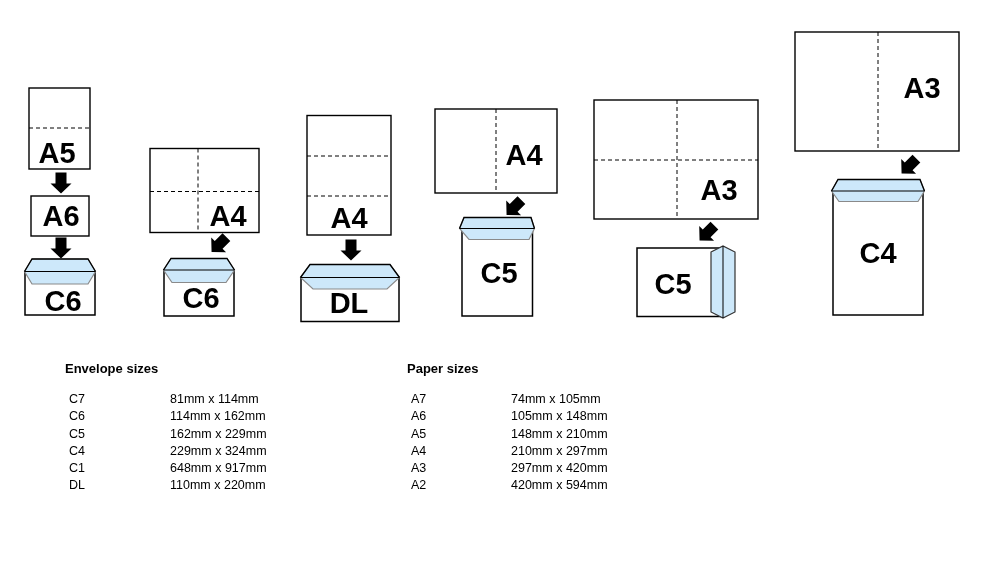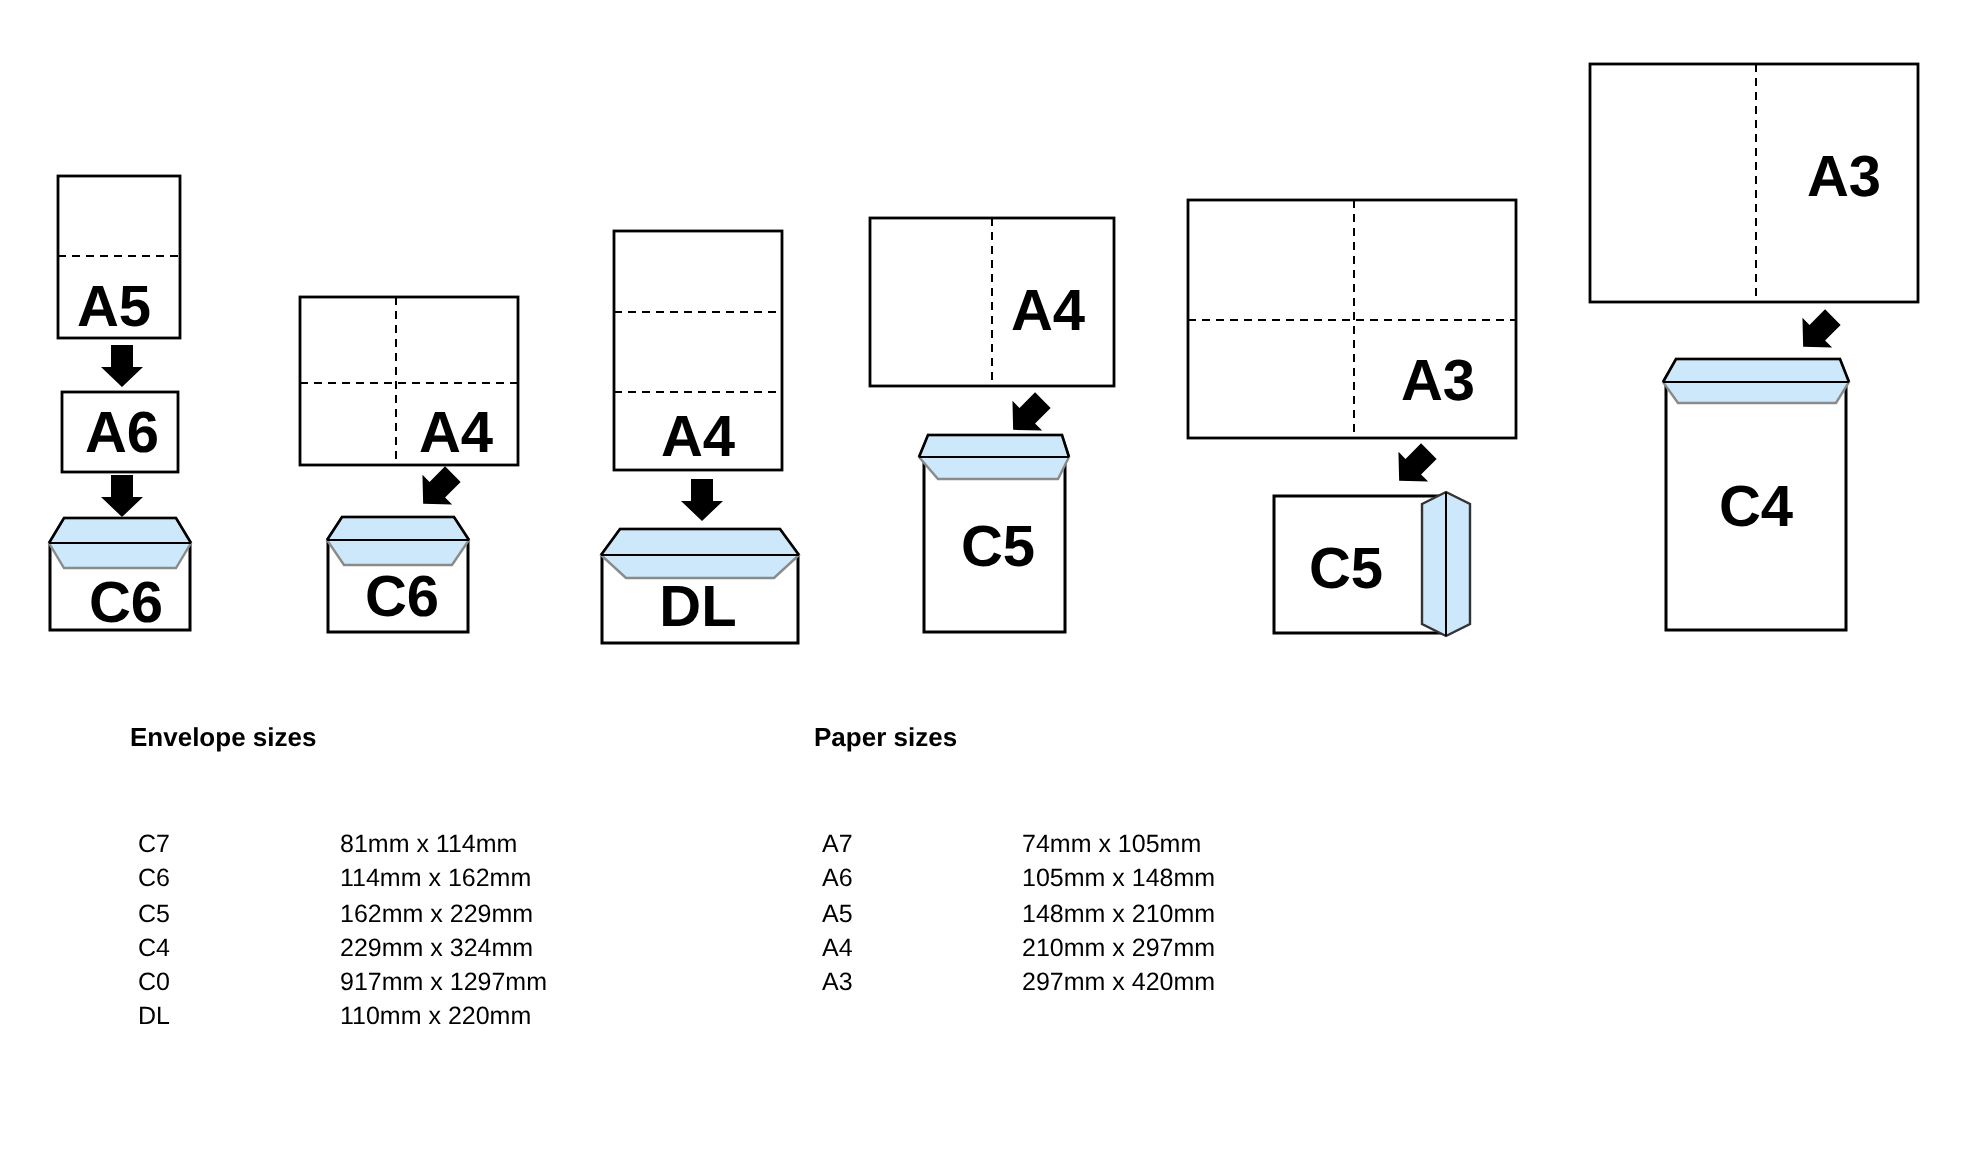--- a/index.html
+++ b/index.html
@@ -2,21 +2,21 @@
 <html><head>
 <meta charset="utf-8">
 <style>
   html,body{margin:0;padding:0;background:#ffffff;}
   body{width:986px;height:576px;position:relative;overflow:hidden;
        font-family:"Liberation Sans",sans-serif;color:#000;}
   .stage{position:absolute;inset:0;}
   svg text.big{font-family:"Liberation Sans",sans-serif;font-weight:bold;font-size:29px;fill:#000;}
   .size-table{position:absolute;width:330px;}
   .size-table .title{font-size:13px;font-weight:bold;position:absolute;left:-4px;top:0;white-space:nowrap;}
-  .size-table .rows{position:absolute;top:53px;left:0;}
+  .size-table .rows{position:absolute;top:30px;left:0;}
   .trow{display:flex;height:17.3px;line-height:17.3px;font-size:12.5px;white-space:nowrap;}
   .trow .code{display:inline-block;width:100px;}
   .env-rows .code{width:101px;}
 </style>
 </head>
 <body>
 
 <div class="stage">
 
 <svg width="986" height="340" viewBox="0 0 986 340">
@@ -127,22 +127,22 @@
         </div>
     <div class="trow">
           <span class="code">C5</span>
           <span class="dim">162mm x 229mm</span>
         </div>
     <div class="trow">
           <span class="code">C4</span>
           <span class="dim">229mm x 324mm</span>
         </div>
     <div class="trow">
-          <span class="code">C0</span>
-          <span class="dim">917mm x 1297mm</span>
+          <span class="code">C1</span>
+          <span class="dim">648mm x 917mm</span>
         </div>
     <div class="trow">
           <span class="code">DL</span>
           <span class="dim">110mm x 220mm</span>
         </div>
   </div>
 </section>
 
 
 <section class="size-table paper-table" style="left:411px;top:361px;">
@@ -161,16 +161,20 @@
           <span class="dim">148mm x 210mm</span>
         </div>
     <div class="trow">
           <span class="code">A4</span>
           <span class="dim">210mm x 297mm</span>
         </div>
     <div class="trow">
           <span class="code">A3</span>
           <span class="dim">297mm x 420mm</span>
         </div>
+    <div class="trow">
+          <span class="code">A2</span>
+          <span class="dim">420mm x 594mm</span>
+        </div>
   </div>
 </section>
 
 </div>
 
 </body></html>

